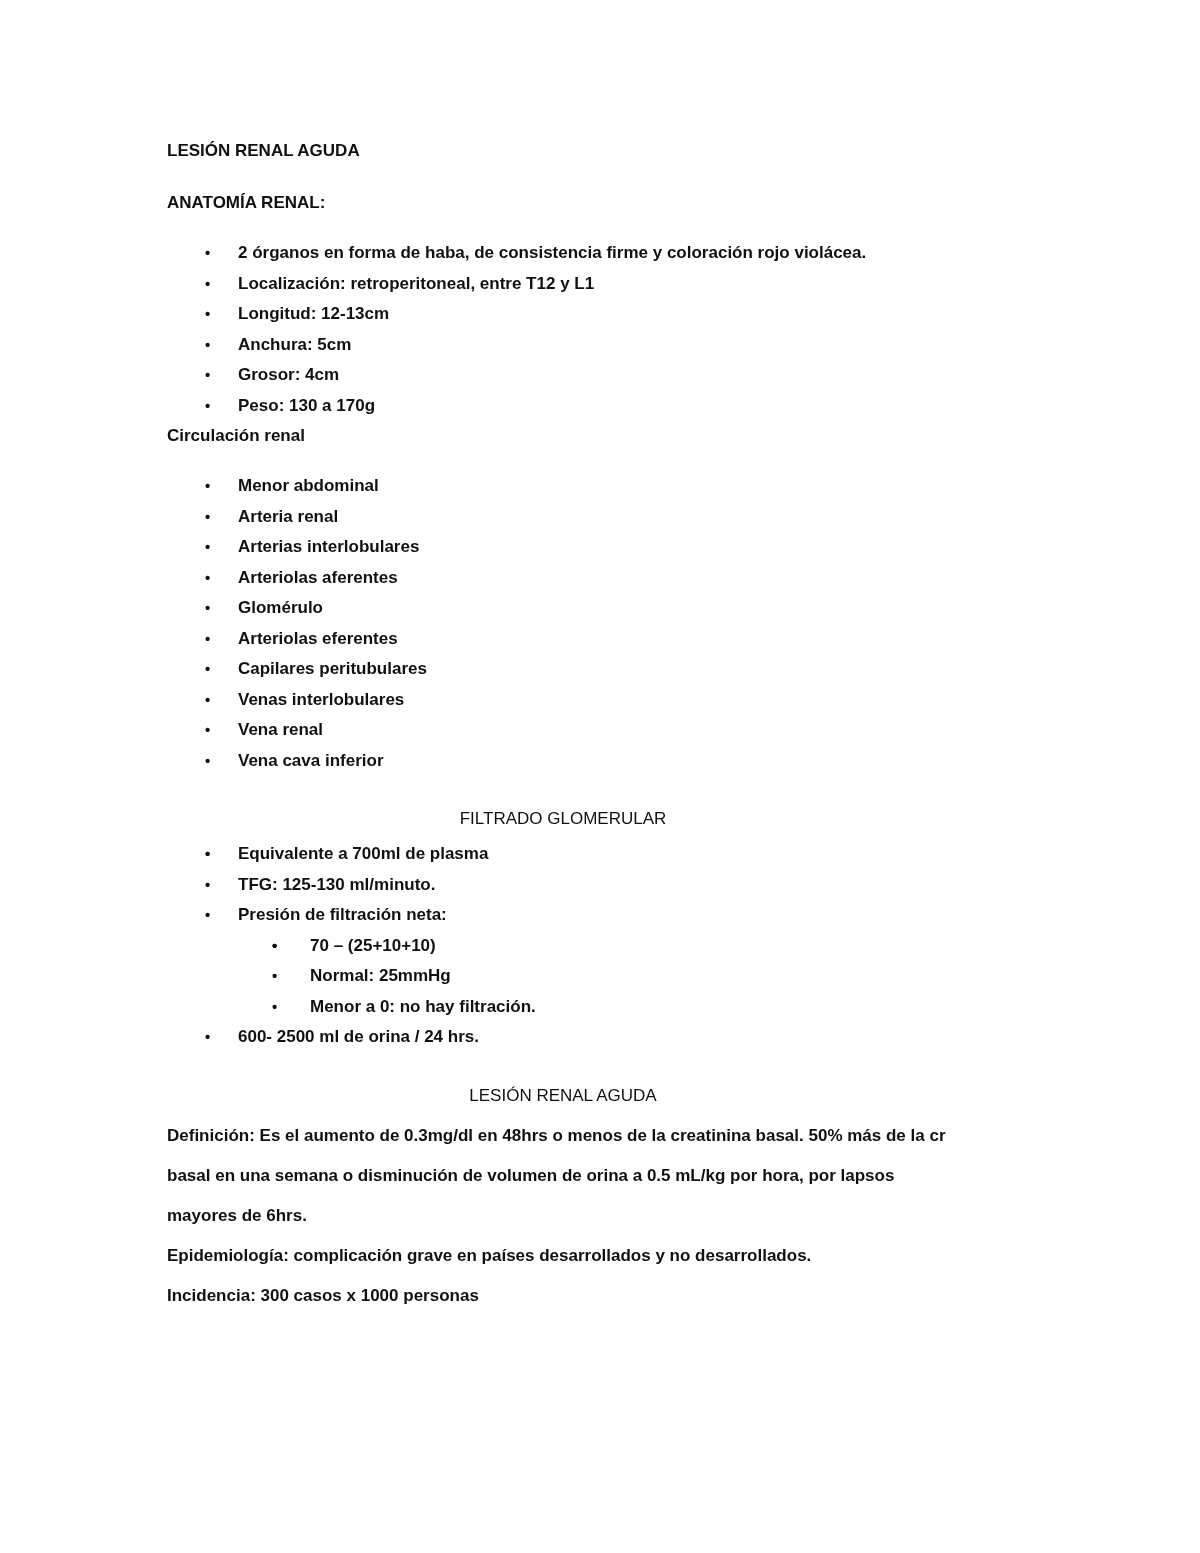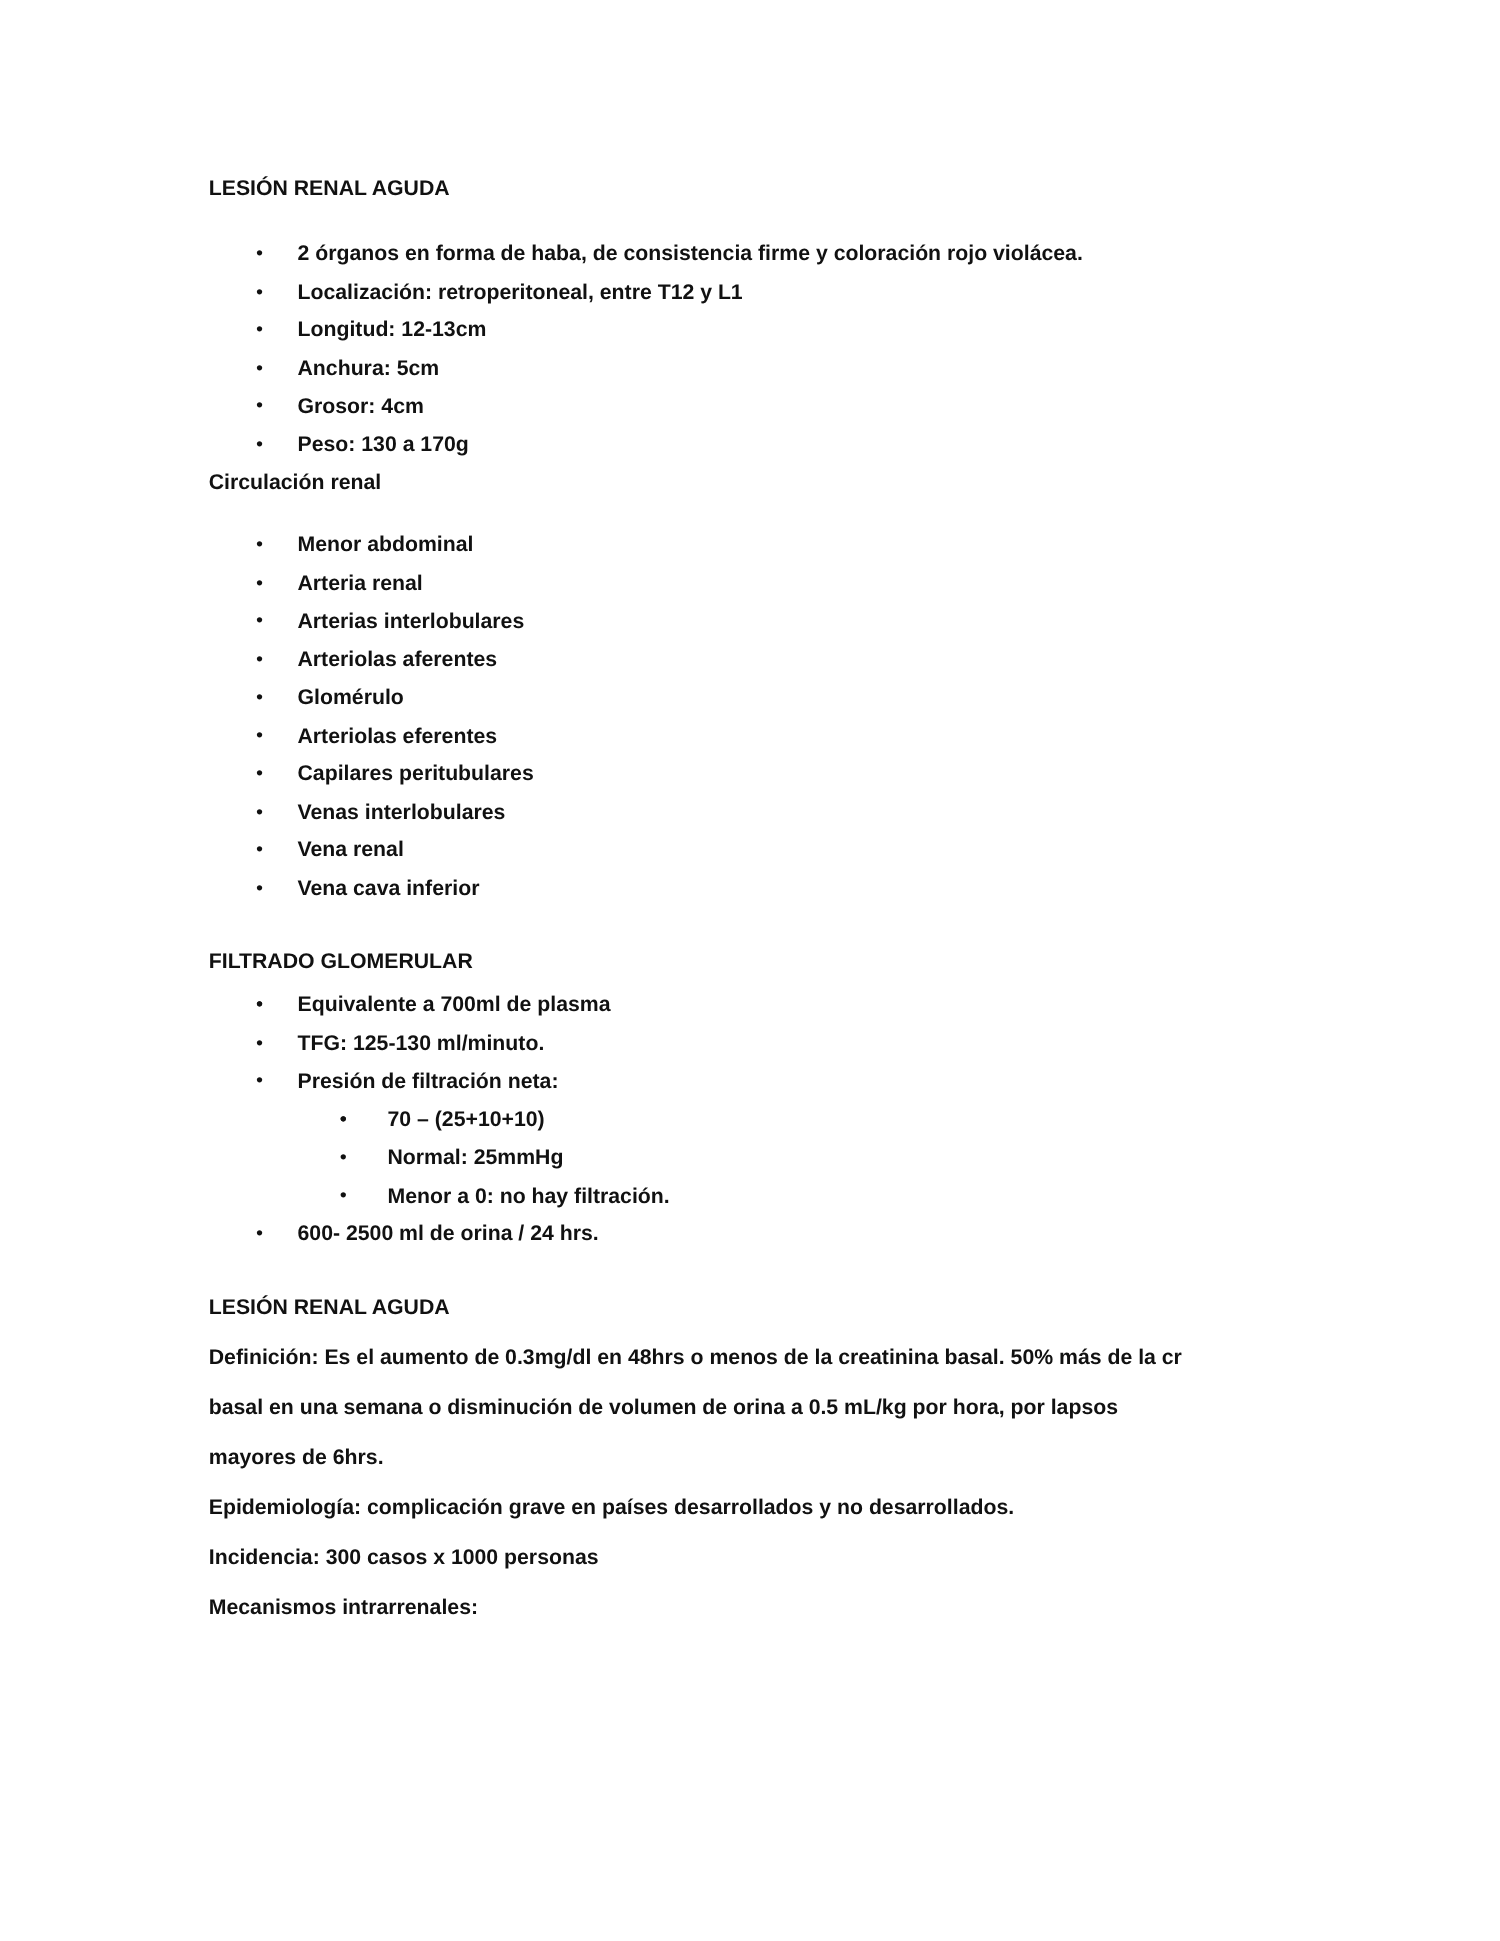--- a/index.html
+++ b/index.html
@@ -29,23 +29,24 @@
   .b-label {
     line-height: 30px;
     margin: 0 0 20px 0;
   }
   .b-subheading {
     font-weight: 700;
     line-height: 30px;
     margin: 0 0 20px 0;
   }
   .b-heading {
-    font-weight: 700;
+    font-weight: 400;
     line-height: 30px;
     margin: 28px 0 5px 0;
+    text-align: center;
   }
   .b-paragraph {
     line-height: 40px;
     margin: 0;
   }
 
   ul.list {
     list-style: none;
     margin: 0;
     padding: 0;
@@ -70,20 +71,21 @@
     font-size: 15px;
     line-height: 30.5px;
   }
 </style>
 </head>
 <body>
 
 <div class="page">
   <div class="doc-body">
       <div class="b-title">LESIÓN RENAL AGUDA</div>
+      <div class="b-label">ANATOMÍA RENAL:</div>
       <ul class="list level1">
         <li class="list-item level1"><span class="bullet">•</span><span class="li-text">2 órganos en forma de haba, de consistencia firme y coloración rojo violácea.</span></li>
         <li class="list-item level1"><span class="bullet">•</span><span class="li-text">Localización: retroperitoneal, entre T12 y L1</span></li>
         <li class="list-item level1"><span class="bullet">•</span><span class="li-text">Longitud: 12-13cm</span></li>
         <li class="list-item level1"><span class="bullet">•</span><span class="li-text">Anchura: 5cm</span></li>
         <li class="list-item level1"><span class="bullet">•</span><span class="li-text">Grosor: 4cm</span></li>
         <li class="list-item level1"><span class="bullet">•</span><span class="li-text">Peso: 130 a 170g</span></li>
       </ul>
       <div class="b-subheading">Circulación renal</div>
       <ul class="list level1">
@@ -108,15 +110,14 @@
             <li class="list-item level2"><span class="bullet">•</span><span class="li-text">70 – (25+10+10)</span></li>
             <li class="list-item level2"><span class="bullet">•</span><span class="li-text">Normal: 25mmHg</span></li>
             <li class="list-item level2"><span class="bullet">•</span><span class="li-text">Menor a 0: no hay filtración.</span></li>
           </ul></li>
         <li class="list-item level1"><span class="bullet">•</span><span class="li-text">600- 2500 ml de orina / 24 hrs.</span></li>
       </ul>
       <div class="b-heading">LESIÓN RENAL AGUDA</div>
       <div class="b-paragraph">Definición: Es el aumento de 0.3mg/dl en 48hrs o menos de la creatinina basal. 50% más de la cr basal en una semana o disminución de volumen de orina a 0.5 mL/kg por hora, por lapsos mayores de 6hrs.</div>
       <div class="b-paragraph">Epidemiología: complicación grave en países desarrollados y no desarrollados.</div>
       <div class="b-paragraph">Incidencia: 300 casos x 1000 personas</div>
-      <div class="b-paragraph">Mecanismos intrarrenales:</div>
     </div>
 </div>
 
 </body></html>

